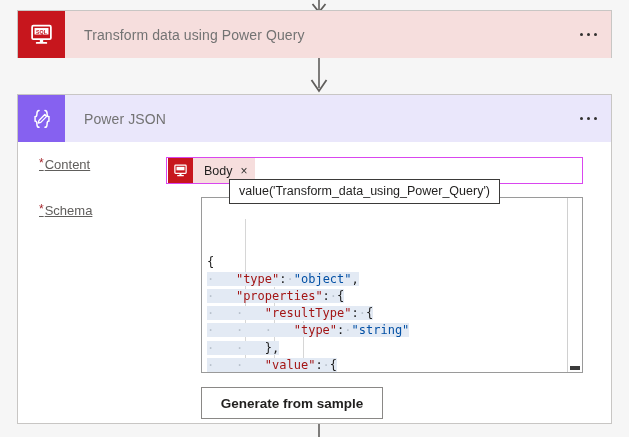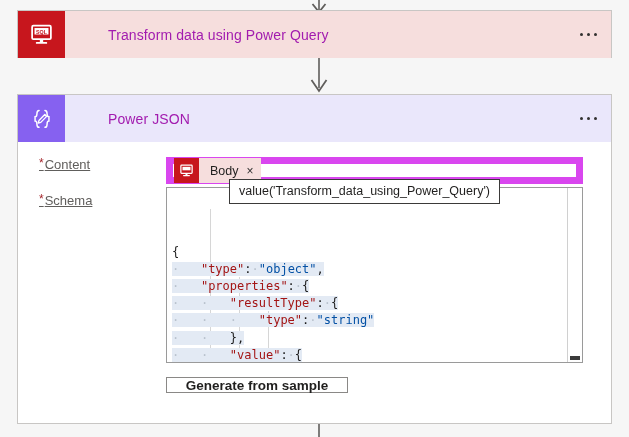--- a/index.html
+++ b/index.html
@@ -34,23 +34,23 @@
   .node-icon{
     width:47px;height:47px;flex:0 0 47px;
     display:flex;align-items:center;justify-content:center;
   }
   .icon-sql{background:#c7161d;}
   .icon-json{background:#8661f0;}
 
   .node-title{
     flex:1 1 auto;
     padding-left:19px;
-    font-size:14px;color:#a21caf;
+    font-size:14px;color:#737373;
     letter-spacing:.1px;
-    white-space:nowrap;overflow:hidden;text-overflow:ellipsis;margin-left:24px;
+    white-space:nowrap;overflow:hidden;text-overflow:ellipsis;
   }
   .ellipsis-btn{
     flex:0 0 auto;width:46px;height:47px;
     display:flex;align-items:center;justify-content:center;
     gap:4px;
     cursor:pointer;
   }
   .ellipsis-btn i{
     width:3px;height:3px;border-radius:50%;
     background:#323130;display:block;
@@ -66,21 +66,21 @@
     padding-left:21px;box-sizing:border-box;
     white-space:nowrap;
     text-decoration:underline;
   }
   .req{color:#a4262c;font-size:12px;vertical-align:top;line-height:1;margin-right:1px;}
 
   .field-ctl{flex:1 1 auto;padding-right:28px;}
 
   .token-input{
     height:27px;box-sizing:border-box;
-    border:7px solid #d946ef;background:#fff;
+    border:1px solid #d946ef;background:#fff;
     display:flex;align-items:center;
     padding:0;
   }
   .token{
     display:inline-flex;align-items:center;
     height:25px;background:#f6dedd;
     margin-left:1px;
     padding-right:7px;
   }
   .token-ico{
@@ -145,21 +145,21 @@
     padding:3px 9px 4px 9px;
     font-size:12.5px;color:#201f1e;
     white-space:nowrap;
     z-index:40;
     line-height:16px;
   }
 
   
   .gen-btn{
     margin:14px 0 0 0;
-    height:16px;
+    height:32px;
     min-width:182px;
     box-sizing:border-box;
     border:1px solid #8a8886;
     background:#ffffff;
     font-family:"Liberation Sans","DejaVu Sans",sans-serif;
     font-size:13.5px;font-weight:bold;color:#201f1e;
     cursor:pointer;
     display:inline-flex;align-items:center;justify-content:center;
     padding:0 16px;
   }
@@ -234,21 +234,21 @@
                   <rect x="6.6" y="19.1" width="10.8" height="1.9" rx="0.6" fill="#ffffff"></rect>
                 </svg>
               </span>
               <span class="token-label">Body</span>
               <span class="token-x">×</span>
             </span>
           </div>
         </div>
       </div>
 
-      <div class="field-row" style="margin-top:3px;">
+      <div class="field-row" style="margin-top:13px;gap:35px;">
         <div class="field-label" style="padding-top:6px;">
           <span class="req">*</span><span>Schema</span>
         </div>
         <div class="field-ctl">
 
           <div class="editor-wrap">
             <div class="editor" id="editor">
               <div class="guides">
                 <div class="guide" style="left:38px;"></div>
                 <div class="guide" style="left:67px;top:85px;"></div>

